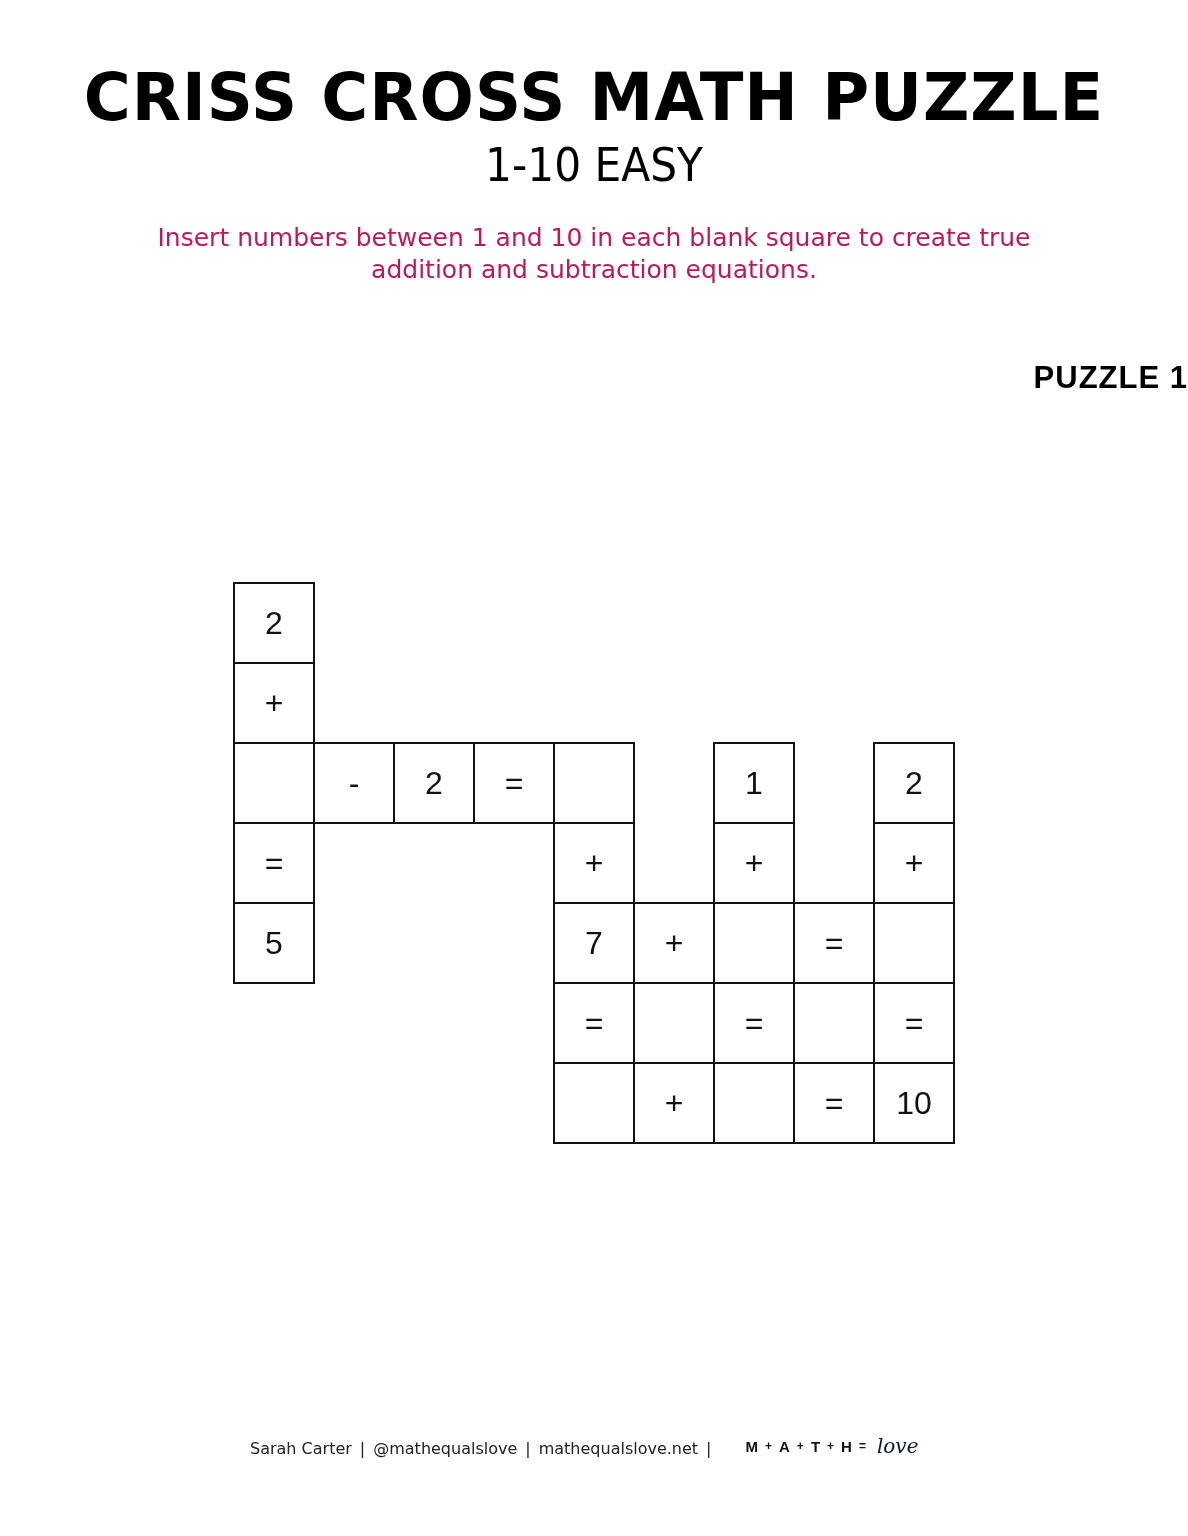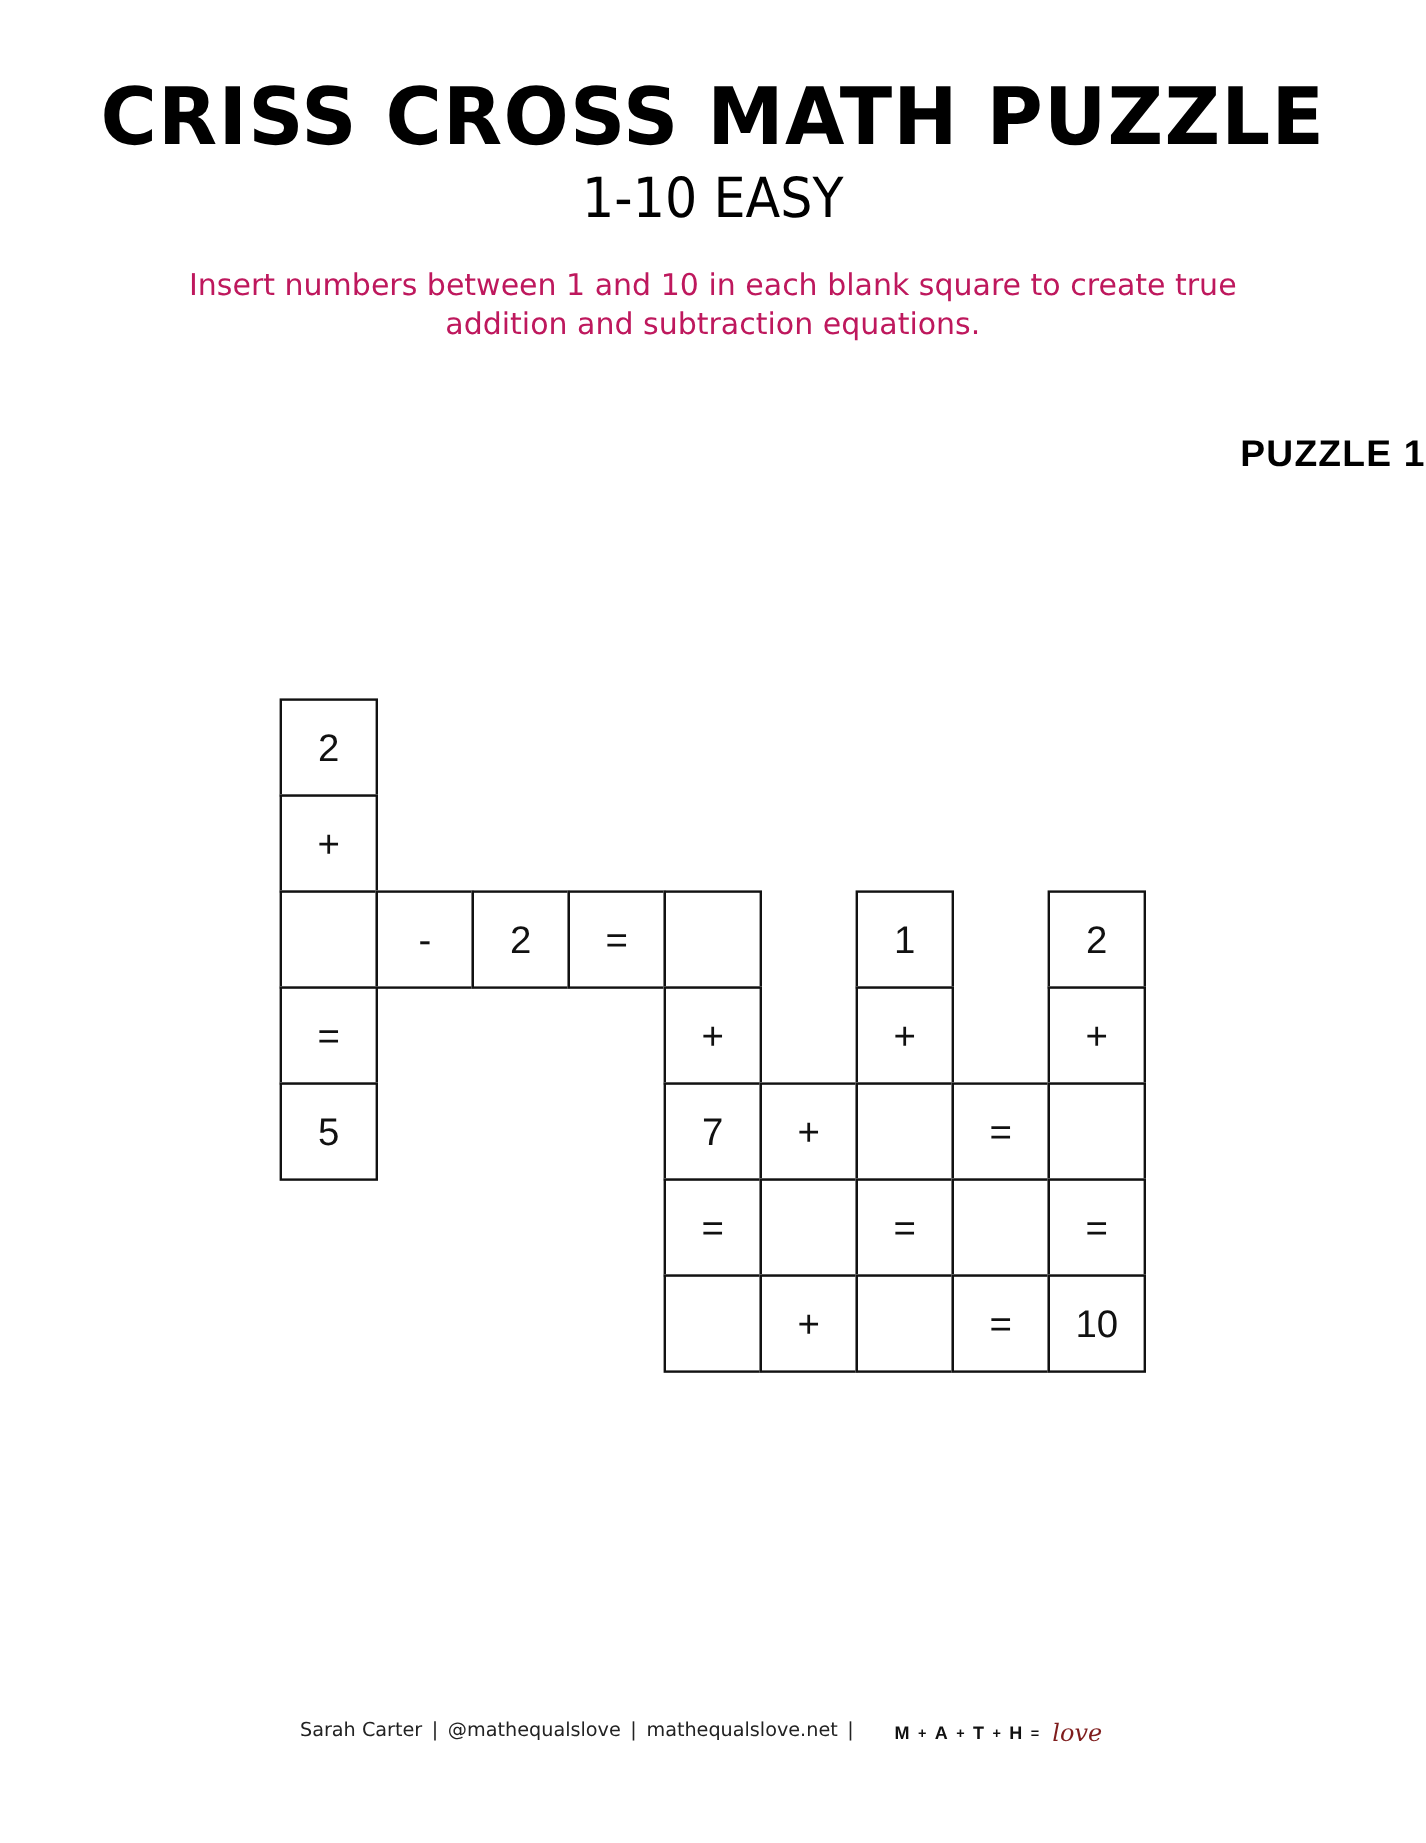--- a/index.html
+++ b/index.html
@@ -36,34 +36,34 @@
     .cell {
       position: absolute; box-sizing: border-box;
       width: 82px; height: 82px; border: 2px solid #111;
       display: flex; align-items: center; justify-content: center;
       font-family: "Liberation Sans", sans-serif; font-size: 32px; color: #111;
       background: #fff;
     }
     .cell.blank { cursor: text; }
     .footer {
       position: absolute; left: 250px; top: 1432px; height: 26px;
-      display: flex; align-items: flex-start;
+      display: flex; align-items: flex-end;
       font-family: "DejaVu Sans", sans-serif; font-size: 16px; color: #222;
       white-space: pre;
     }
     .footer .sep { margin: 0 8px; }
     .logo {
       display: flex; align-items: center; margin-left: 26px;
       font-family: "Liberation Sans", sans-serif; font-weight: bold; font-size: 15px; color: #111;
       letter-spacing: 1px;
     }
     .logo .op { font-size: 12px; margin: 0 6px; }
     .logo .love {
       font-family: "DejaVu Serif", serif; font-style: italic; font-weight: normal;
-      color: #7f1d1d; font-size: 20px; margin-left: 4px; letter-spacing: 0;
+      color: #0f172a; font-size: 20px; margin-left: 4px; letter-spacing: 0;
     }
   </style>
 </head>
 <body>
 
 <div class="title">CRISS CROSS MATH PUZZLE</div>
 <div class="subtitle">1-10 EASY</div>
 <div class="instructions">Insert numbers between 1 and 10 in each blank square to create true addition and subtraction equations.</div>
 
 <div class="puzzle-title">PUZZLE 1</div>

